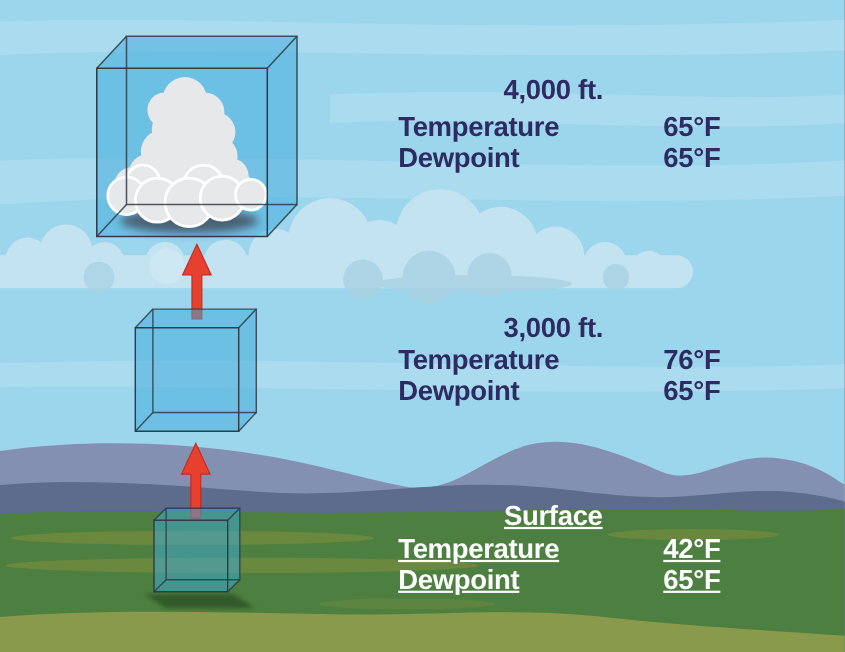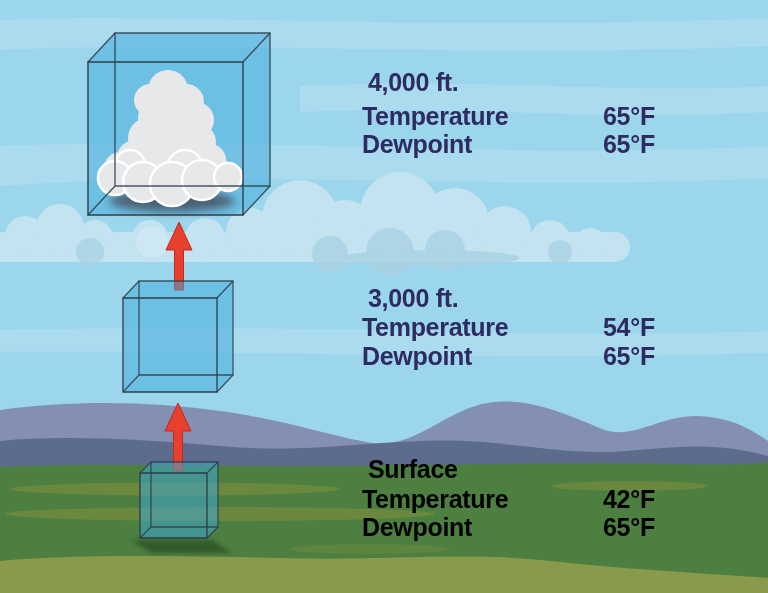--- a/index.html
+++ b/index.html
@@ -12,22 +12,22 @@
   }
   .scene svg{position:absolute;left:0;top:0;}
   .txt{
     position:absolute;
     font-size:25px;
     line-height:28px;
     letter-spacing:-0.3px;
     white-space:nowrap;
   }
   .navy{color:#2e2a62;}
-  .white{color:#000000;}
-  .lvl-title{left:368px;width:310px;text-align:left;}
+  .white{color:#ffffff;text-decoration:underline;}
+  .lvl-title{left:348px;width:310px;text-align:center;}
   .lvl-label{left:362px;}
   .lvl-value{left:603px;}
 </style>
 </head>
 <body>
 
 <div class="scene">
 
   <svg width="768" height="593" viewBox="0 0 768 593">
     <defs>
@@ -158,21 +158,21 @@
     <div class="txt navy lvl-title" style="top:68px">4,000 ft.</div>
     <div class="txt navy lvl-label" style="top:102px">Temperature</div>
     <div class="txt navy lvl-value" style="top:102px">65°F</div>
     <div class="txt navy lvl-label" style="top:130px">Dewpoint</div>
     <div class="txt navy lvl-value" style="top:130px">65°F</div>
   </div>
 
   <div>
     <div class="txt navy lvl-title" style="top:284px">3,000 ft.</div>
     <div class="txt navy lvl-label" style="top:313px">Temperature</div>
-    <div class="txt navy lvl-value" style="top:313px">54°F</div>
+    <div class="txt navy lvl-value" style="top:313px">76°F</div>
     <div class="txt navy lvl-label" style="top:342px">Dewpoint</div>
     <div class="txt navy lvl-value" style="top:342px">65°F</div>
   </div>
 
   <div>
     <div class="txt white lvl-title" style="top:455px">Surface</div>
     <div class="txt white lvl-label" style="top:485px">Temperature</div>
     <div class="txt white lvl-value" style="top:485px">42°F</div>
     <div class="txt white lvl-label" style="top:513px">Dewpoint</div>
     <div class="txt white lvl-value" style="top:513px">65°F</div>

